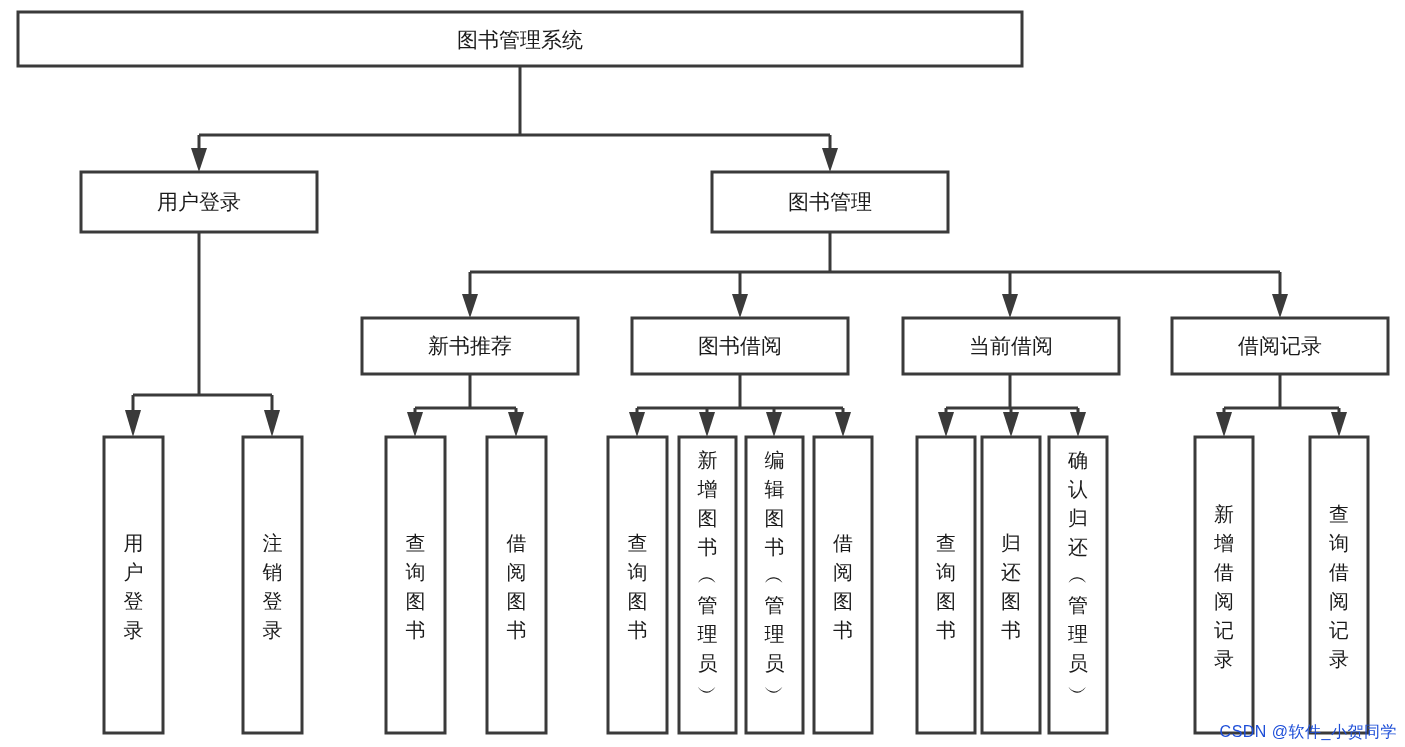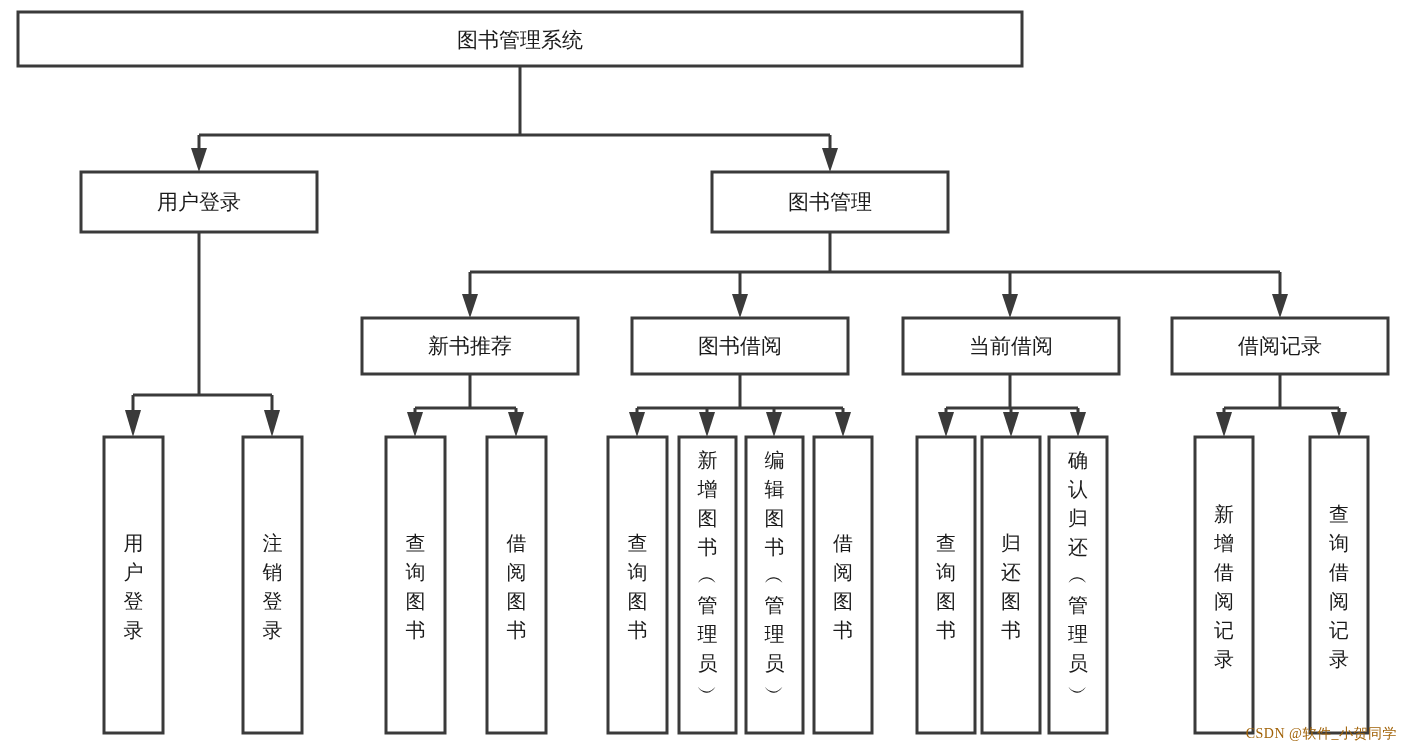--- a/index.html
+++ b/index.html
@@ -45,23 +45,23 @@
   .node-label-vertical {
     fill: #1a1a1a;
     font-family: "DejaVu Sans", "Liberation Sans", sans-serif;
     font-size: 20px;
     text-anchor: middle;
   }
   .watermark {
     position: absolute;
     right: 8px;
     bottom: 4px;
-    font-family: Liberation Serif, serif;
-    font-size: 14px;
-    color: #a16207;
+    font-family: Liberation Sans, sans-serif;
+    font-size: 16px;
+    color: #1d4ed8;
     white-space: nowrap;
     letter-spacing: 0.5px;
   }
 </style>
 </head>
 <body>
 
 <svg id="diagram" viewBox="0 0 1405 747" xmlns="http://www.w3.org/2000/svg">
 
   <g>

